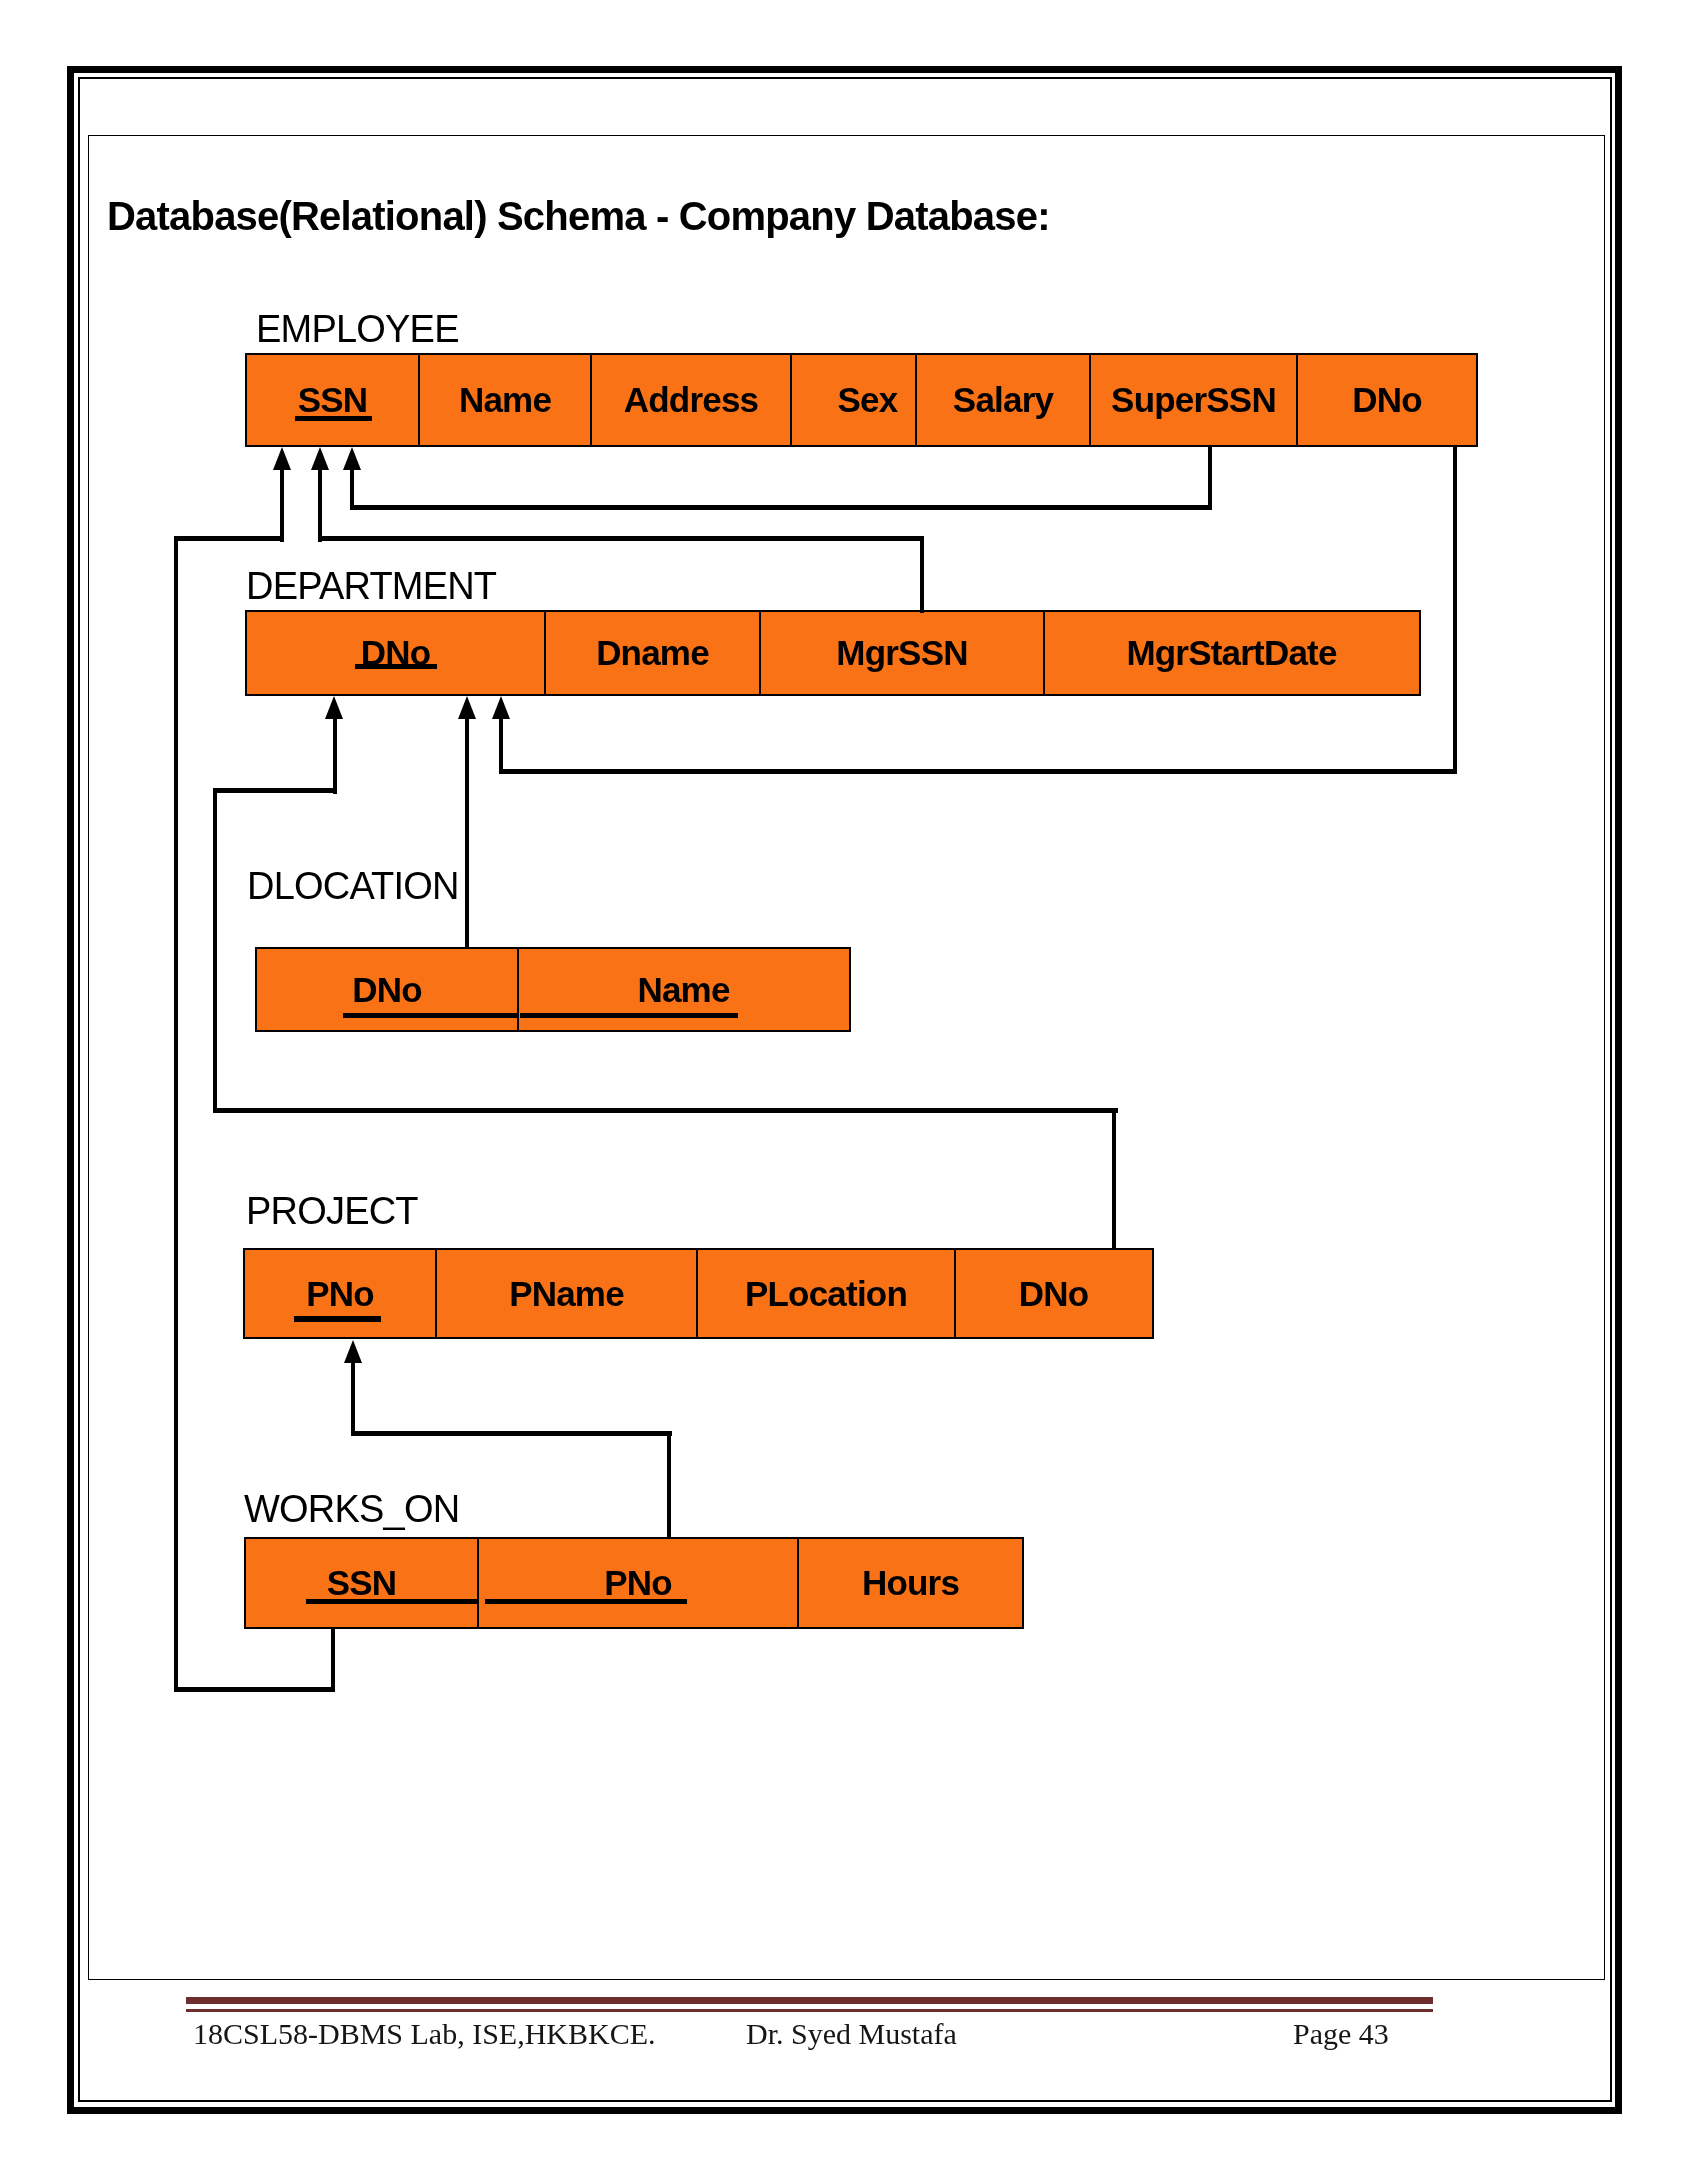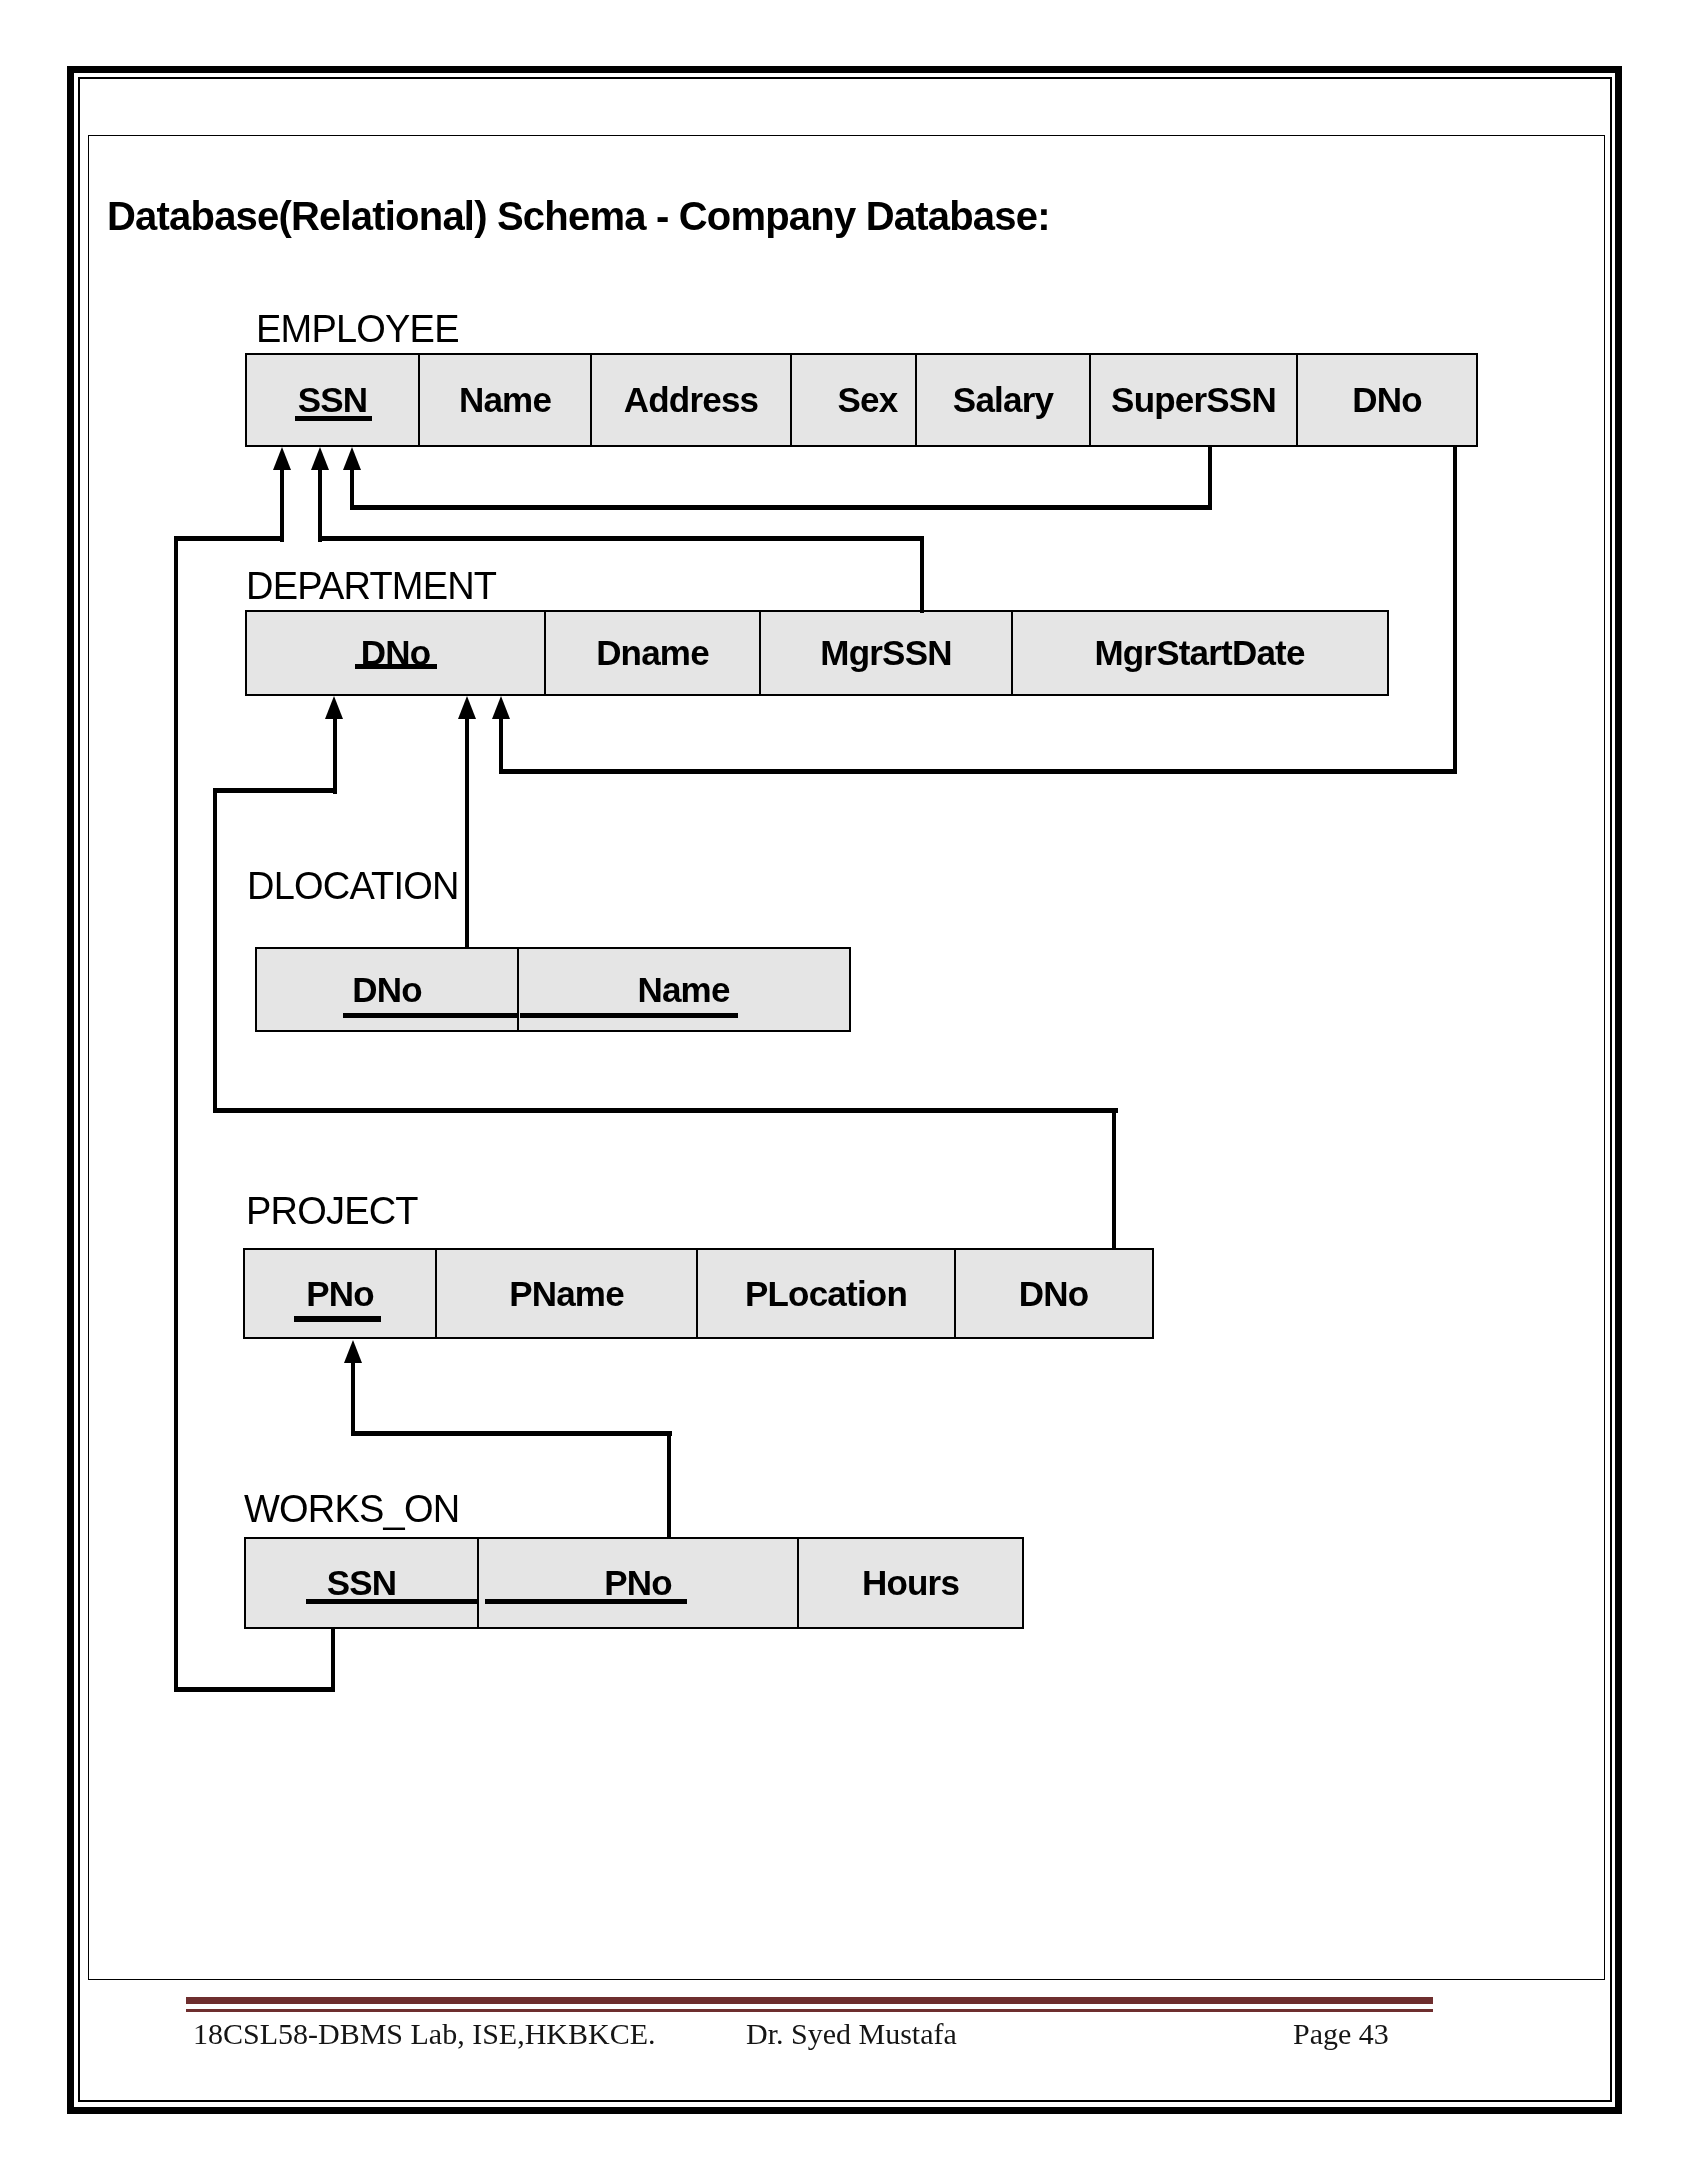--- a/index.html
+++ b/index.html
@@ -18,21 +18,21 @@
     left:107px; top:194px; font-size:40px; font-weight:700; letter-spacing:-0.8px;
     white-space:nowrap;
   }
   
   .tbl-label{
     position:absolute; font-size:38px; font-weight:400; letter-spacing:-0.8px; white-space:nowrap;
   }
   
   .tbl{position:absolute; display:flex;}
   .tbl .cell{
-    box-sizing:border-box; border:2.5px solid #000; margin-left:-2.5px; background:#e5e5e5;
+    box-sizing:border-box; border:2.5px solid #000; margin-left:-2.5px; background:#f97316;
     display:flex; align-items:center; justify-content:center;
   }
   .tbl .cell:first-child{margin-left:0;}
   .tbl .cell .attr{
     font-size:35px; font-weight:700; letter-spacing:-0.8px; white-space:nowrap;
   }
   
   .line{position:absolute; background:#000;}
   .pkbar{position:absolute; background:#000;}
   .arrow-up{
@@ -86,21 +86,21 @@
   <div class="pkbar" style="left:295px; top:416px; width:77px; height:5px;"></div>
 
   <div class="tbl-label" style="left:246px; top:565px;">DEPARTMENT</div>
   <div class="tbl" style="left:245px; top:610px; height:86px;">
     <div class="cell" style="width:301px;">
         <span class="attr">DNo</span>
       </div>
     <div class="cell" style="width:218px;">
         <span class="attr">Dname</span>
       </div>
-    <div class="cell" style="width:254px;">
+    <div class="cell" style="width:286px;">
         <span class="attr">MgrSSN</span>
       </div>
     <div class="cell" style="width:378px;">
         <span class="attr">MgrStartDate</span>
       </div>
   </div>
   <div class="pkbar" style="left:355px; top:664px; width:82px; height:5px;"></div>
 
   <div class="tbl-label" style="left:247px; top:865px;">DLOCATION</div>
   <div class="tbl" style="left:255px; top:947px; height:85px;">

